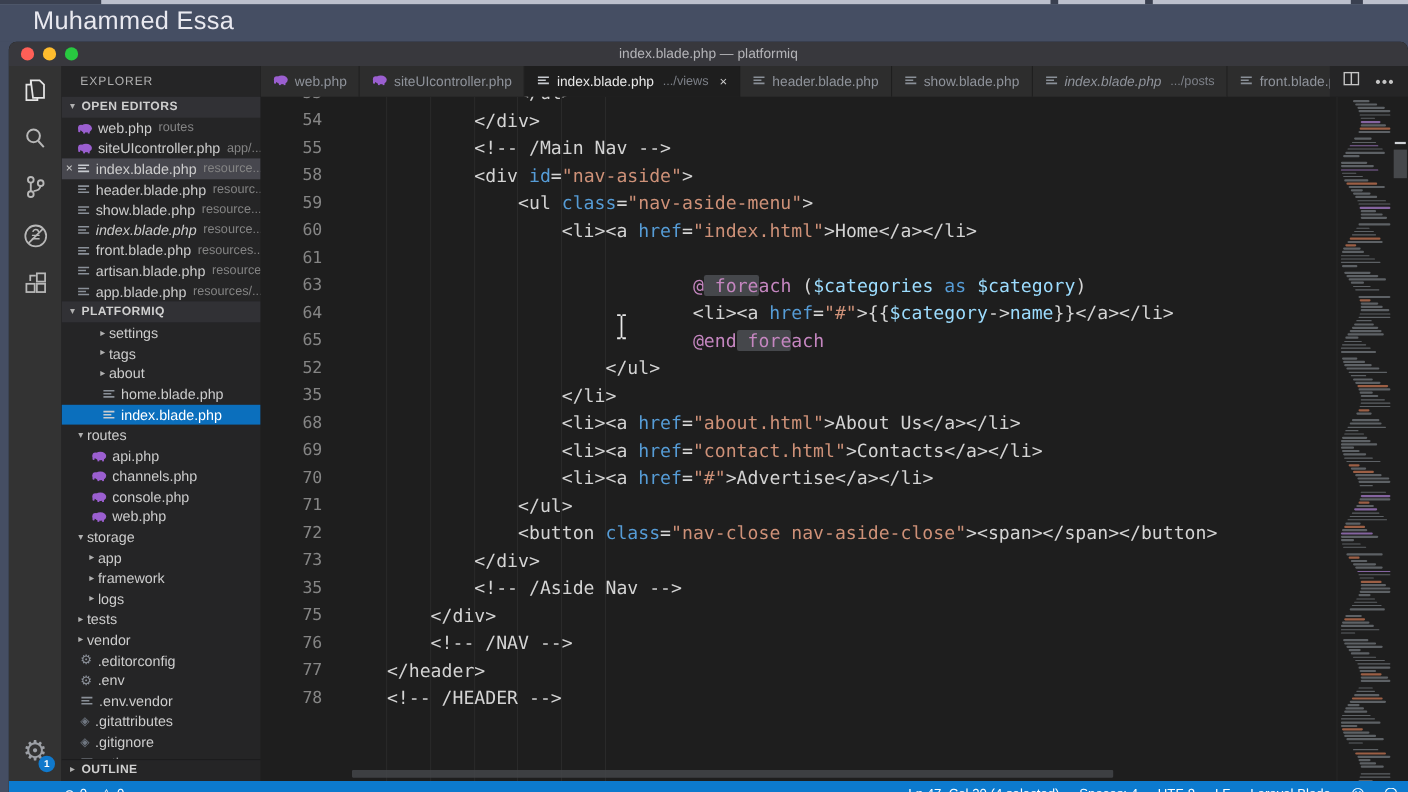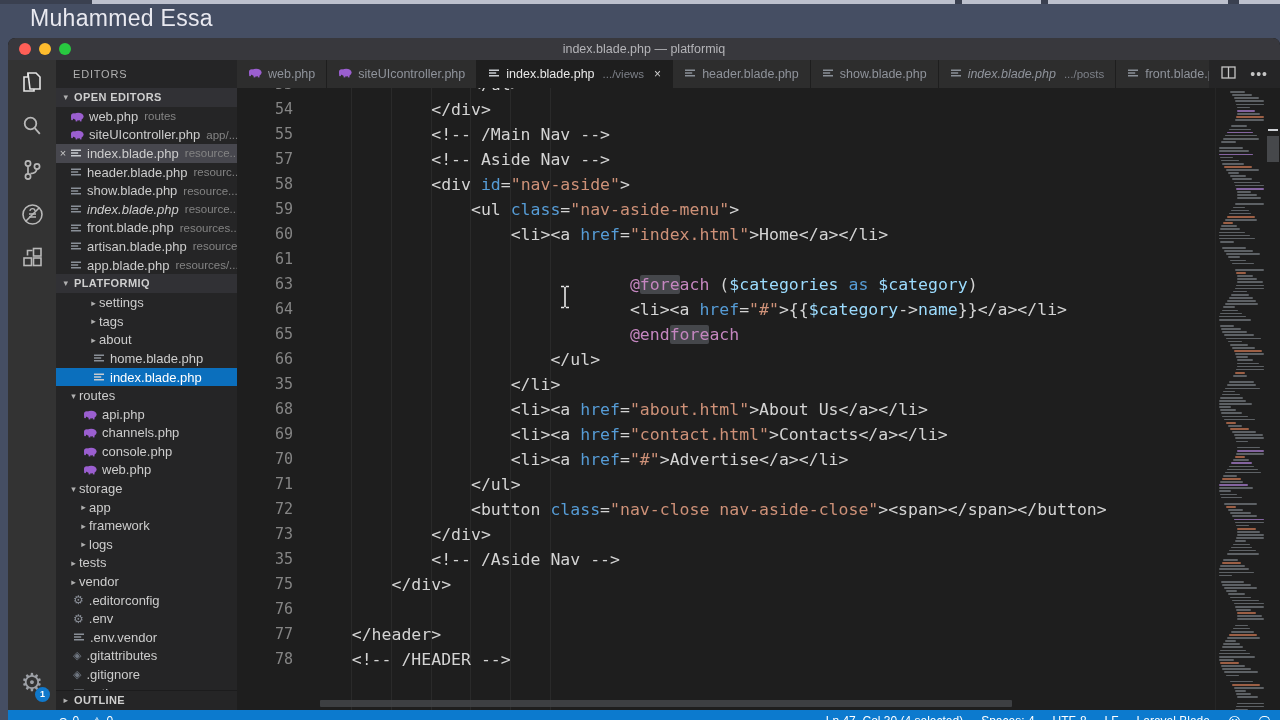--- a/index.html
+++ b/index.html
@@ -60,21 +60,21 @@
   .tab-actions{margin-left:auto;display:flex;align-items:center;gap:14px;padding:0 12px;flex:none;}
   .more-dots{color:#c5c5c5;font-size:14px;letter-spacing:1px;}
   
   .viewport{position:relative;flex:1;overflow:hidden;}
   .code-scroll{position:absolute;left:0;top:-16px;right:0;}
   .cl{display:flex;height:25px;line-height:25px;font-family:"DejaVu Sans Mono",monospace;font-size:16.5px;}
   .ln{width:56px;flex:none;text-align:right;color:#858585;font-size:15px;}
   .code{padding-left:19px;white-space:pre;flex:none;}
   .tk-d{color:#d4d4d4;} .tk-a{color:#569cd6;} .tk-s{color:#ce9178;}
   .tk-b{color:#c586c0;} .tk-v{color:#9cdcfe;} .tk-k{color:#569cd6;}
-  .tk-o{background:rgba(90,93,100,.65);border-radius:2px;}
+  .tk-o{background:rgba(90,93,100,.65);border-radius:2px;padding-left:10px;}
   .guide{position:absolute;top:0;bottom:0;width:1px;background:rgba(255,255,255,.055);}
   
   .minimap{position:absolute;top:0;bottom:0;right:14px;width:50px;border-left:1px solid rgba(255,255,255,.04);}
   .mm-bar{position:absolute;height:1.7px;border-radius:1px;}
   .vscroll{position:absolute;top:0;bottom:0;right:0;width:14px;}
   .vscroll .slider{position:absolute;left:1px;right:1px;top:48px;height:26px;background:#4e5054;opacity:.85;}
   .vscroll .mark{position:absolute;left:2px;right:2px;top:41px;height:2px;background:#cfd2d6;}
   .hscroll{position:absolute;left:83px;width:692px;bottom:3px;height:7px;background:#45474b;opacity:.8;border-radius:1px;}
   .ibeam{position:absolute;left:322px;top:197px;}
   
@@ -159,21 +159,21 @@
               </g>
             </svg>
         </div>
         <div class="act-settings">
           <span class="gear-glyph">⚙</span>
           <span class="gear-badge">1</span>
         </div>
       </div>
 
       <div class="sidebar">
-        <div class="sidebar-title">EDITORS</div>
+        <div class="sidebar-title">EXPLORER</div>
         <div class="sec-header">
           <span class="sec-chev">▾</span>
           <span>OPEN EDITORS</span>
         </div>
         <div id="open-editors-list">
             <div class="row">
               <span class="x"></span>
               <span class="fic">
                 <svg width="14" height="11" viewBox="0 0 14 11">
                   <g fill="#9b5fd0">
@@ -527,24 +527,20 @@
               </div>
               <div class="cl">
                 <span class="ln">54</span>
                 <span class="code"><span class="tk-d">            &lt;/div&gt;</span></span>
               </div>
               <div class="cl">
                 <span class="ln">55</span>
                 <span class="code"><span class="tk-d">            &lt;!-- /Main Nav --&gt;</span></span>
               </div>
               <div class="cl">
-                <span class="ln">57</span>
-                <span class="code"><span class="tk-d">            &lt;!-- Aside Nav --&gt;</span></span>
-              </div>
-              <div class="cl">
                 <span class="ln">58</span>
                 <span class="code"><span class="tk-d">            &lt;div </span><span class="tk-a">id</span><span class="tk-d">=</span><span class="tk-s">"nav-aside"</span><span class="tk-d">&gt;</span></span>
               </div>
               <div class="cl">
                 <span class="ln">59</span>
                 <span class="code"><span class="tk-d">                &lt;ul </span><span class="tk-a">class</span><span class="tk-d">=</span><span class="tk-s">"nav-aside-menu"</span><span class="tk-d">&gt;</span></span>
               </div>
               <div class="cl">
                 <span class="ln">60</span>
                 <span class="code"><span class="tk-d">                    &lt;li&gt;&lt;a </span><span class="tk-a">href</span><span class="tk-d">=</span><span class="tk-s">"index.html"</span><span class="tk-d">&gt;Home&lt;/a&gt;&lt;/li&gt;</span></span>
@@ -558,21 +554,21 @@
               </div>
               <div class="cl">
                 <span class="ln">64</span>
                 <span class="code"><span class="tk-d">                                &lt;li&gt;&lt;a </span><span class="tk-a">href</span><span class="tk-d">=</span><span class="tk-s">"#"</span><span class="tk-d">&gt;{{</span><span class="tk-v">$category</span><span class="tk-d">-&gt;</span><span class="tk-v">name</span><span class="tk-d">}}&lt;/a&gt;&lt;/li&gt;</span></span>
               </div>
               <div class="cl">
                 <span class="ln">65</span>
                 <span class="code"><span class="tk-d">                                </span><span class="tk-b">@end</span><span class="tk-b tk-o">fore</span><span class="tk-b">ach</span></span>
               </div>
               <div class="cl">
-                <span class="ln">66</span>
+                <span class="ln">52</span>
                 <span class="code"><span class="tk-d">                        &lt;/ul&gt;</span></span>
               </div>
               <div class="cl">
                 <span class="ln">35</span>
                 <span class="code"><span class="tk-d">                    &lt;/li&gt;</span></span>
               </div>
               <div class="cl">
                 <span class="ln">68</span>
                 <span class="code"><span class="tk-d">                    &lt;li&gt;&lt;a </span><span class="tk-a">href</span><span class="tk-d">=</span><span class="tk-s">"about.html"</span><span class="tk-d">&gt;About Us&lt;/a&gt;&lt;/li&gt;</span></span>
               </div>
@@ -599,20 +595,21 @@
               <div class="cl">
                 <span class="ln">35</span>
                 <span class="code"><span class="tk-d">            &lt;!-- /Aside Nav --&gt;</span></span>
               </div>
               <div class="cl">
                 <span class="ln">75</span>
                 <span class="code"><span class="tk-d">        &lt;/div&gt;</span></span>
               </div>
               <div class="cl">
                 <span class="ln">76</span>
+                <span class="code"><span class="tk-d">        &lt;!-- /NAV --&gt;</span></span>
               </div>
               <div class="cl">
                 <span class="ln">77</span>
                 <span class="code"><span class="tk-d">    &lt;/header&gt;</span></span>
               </div>
               <div class="cl">
                 <span class="ln">78</span>
                 <span class="code"><span class="tk-d">    &lt;!-- /HEADER --&gt;</span></span>
               </div>
             </div>

